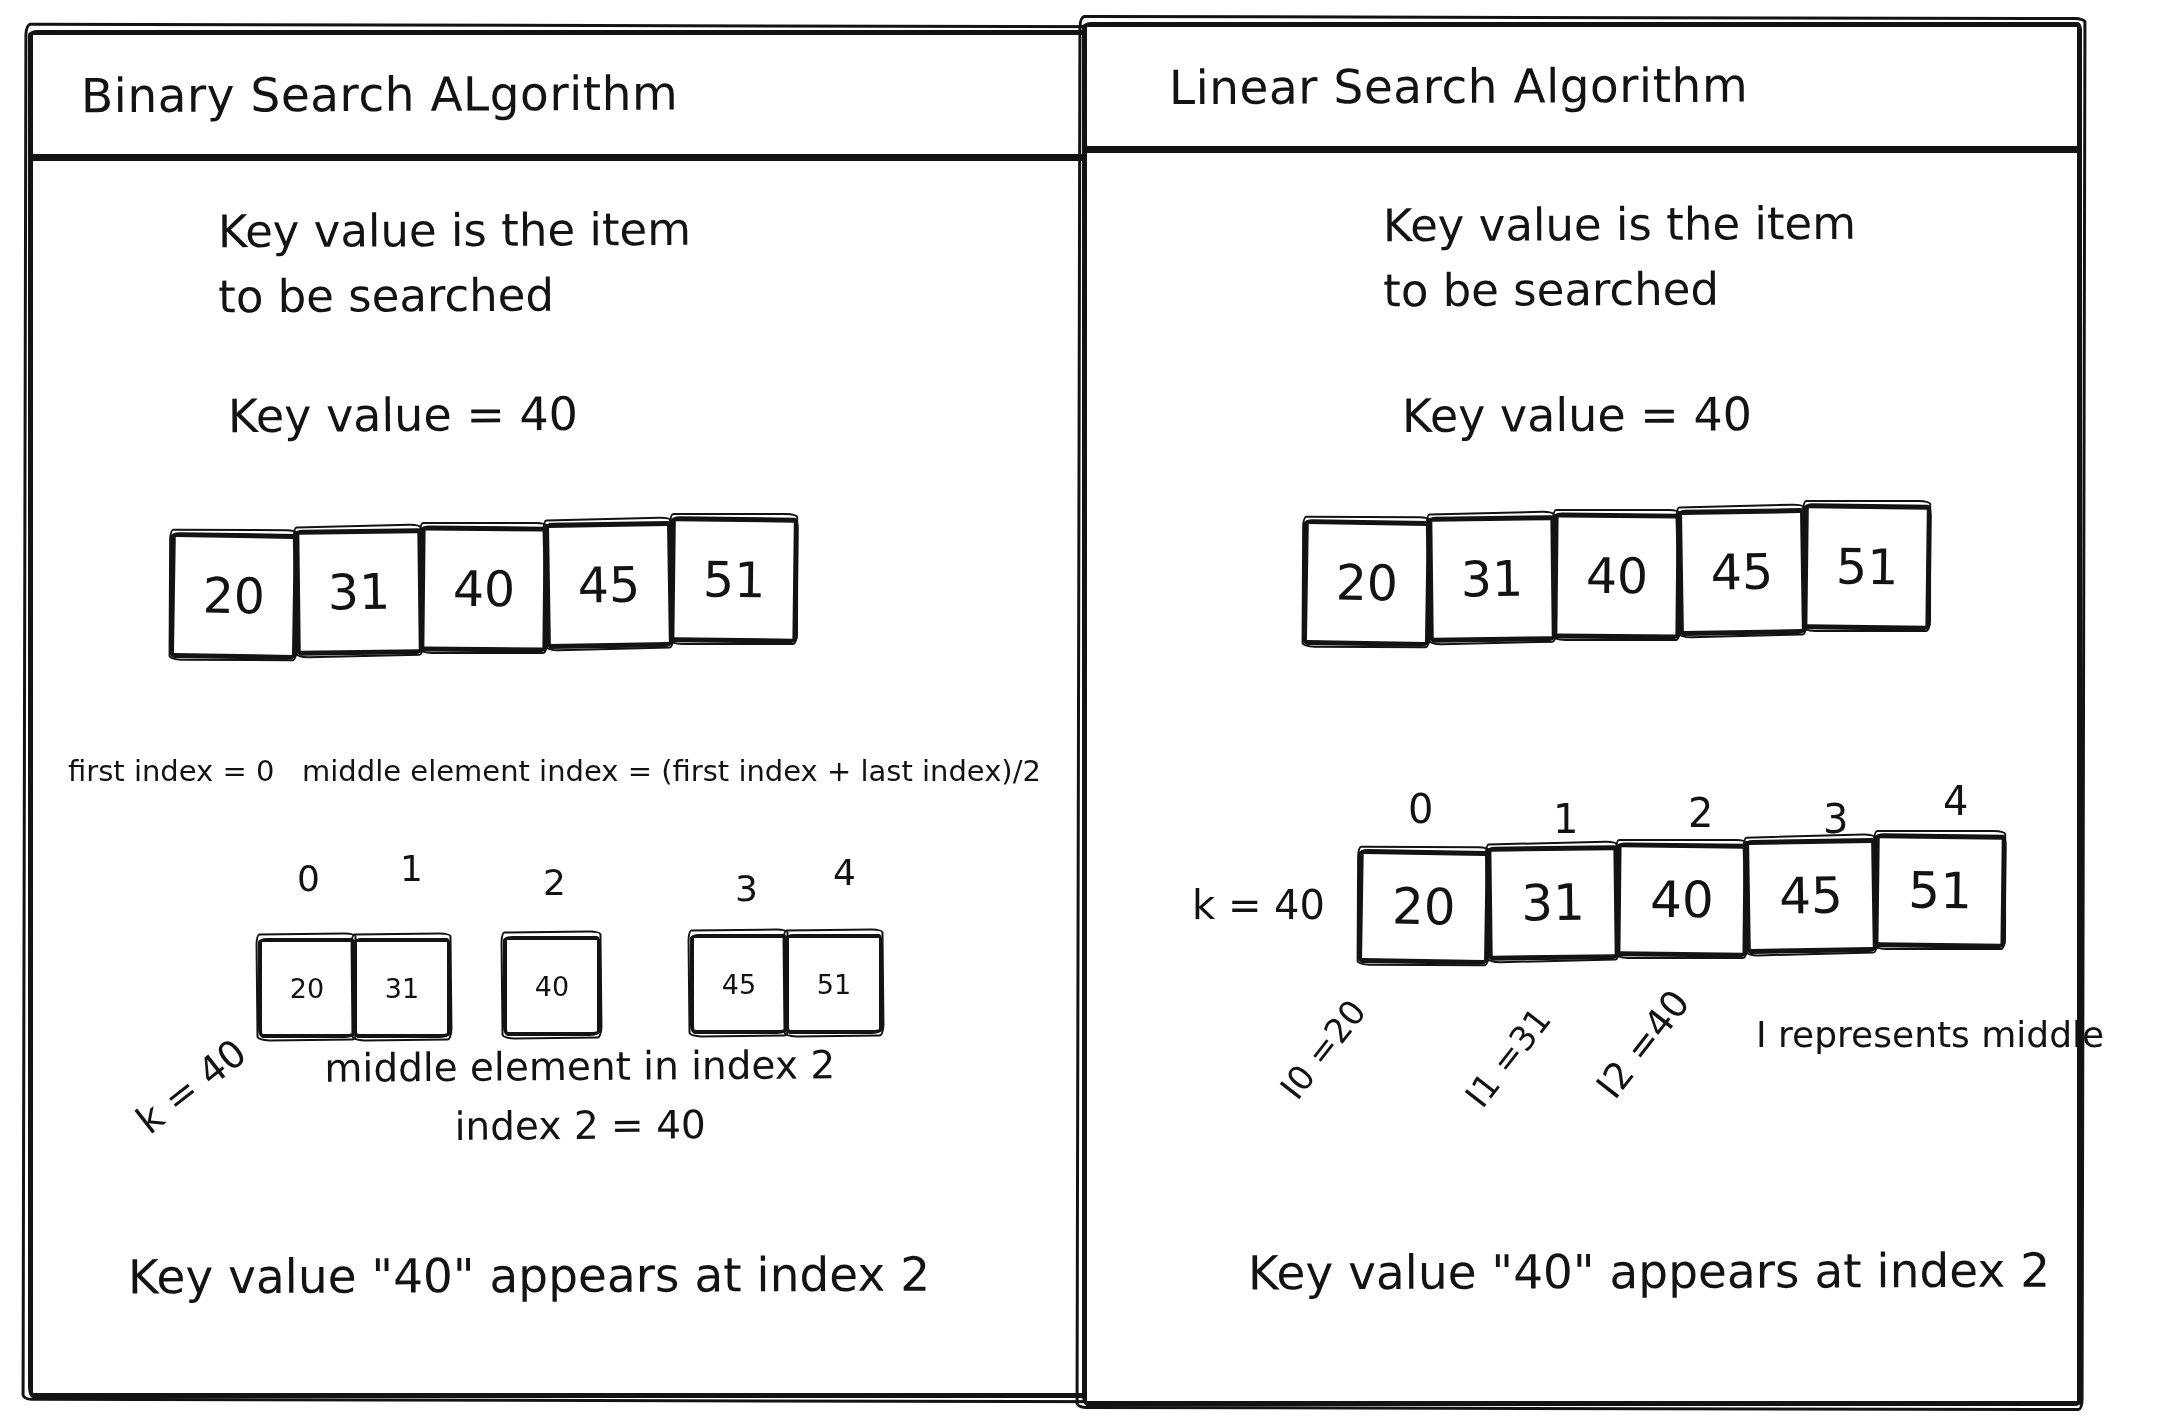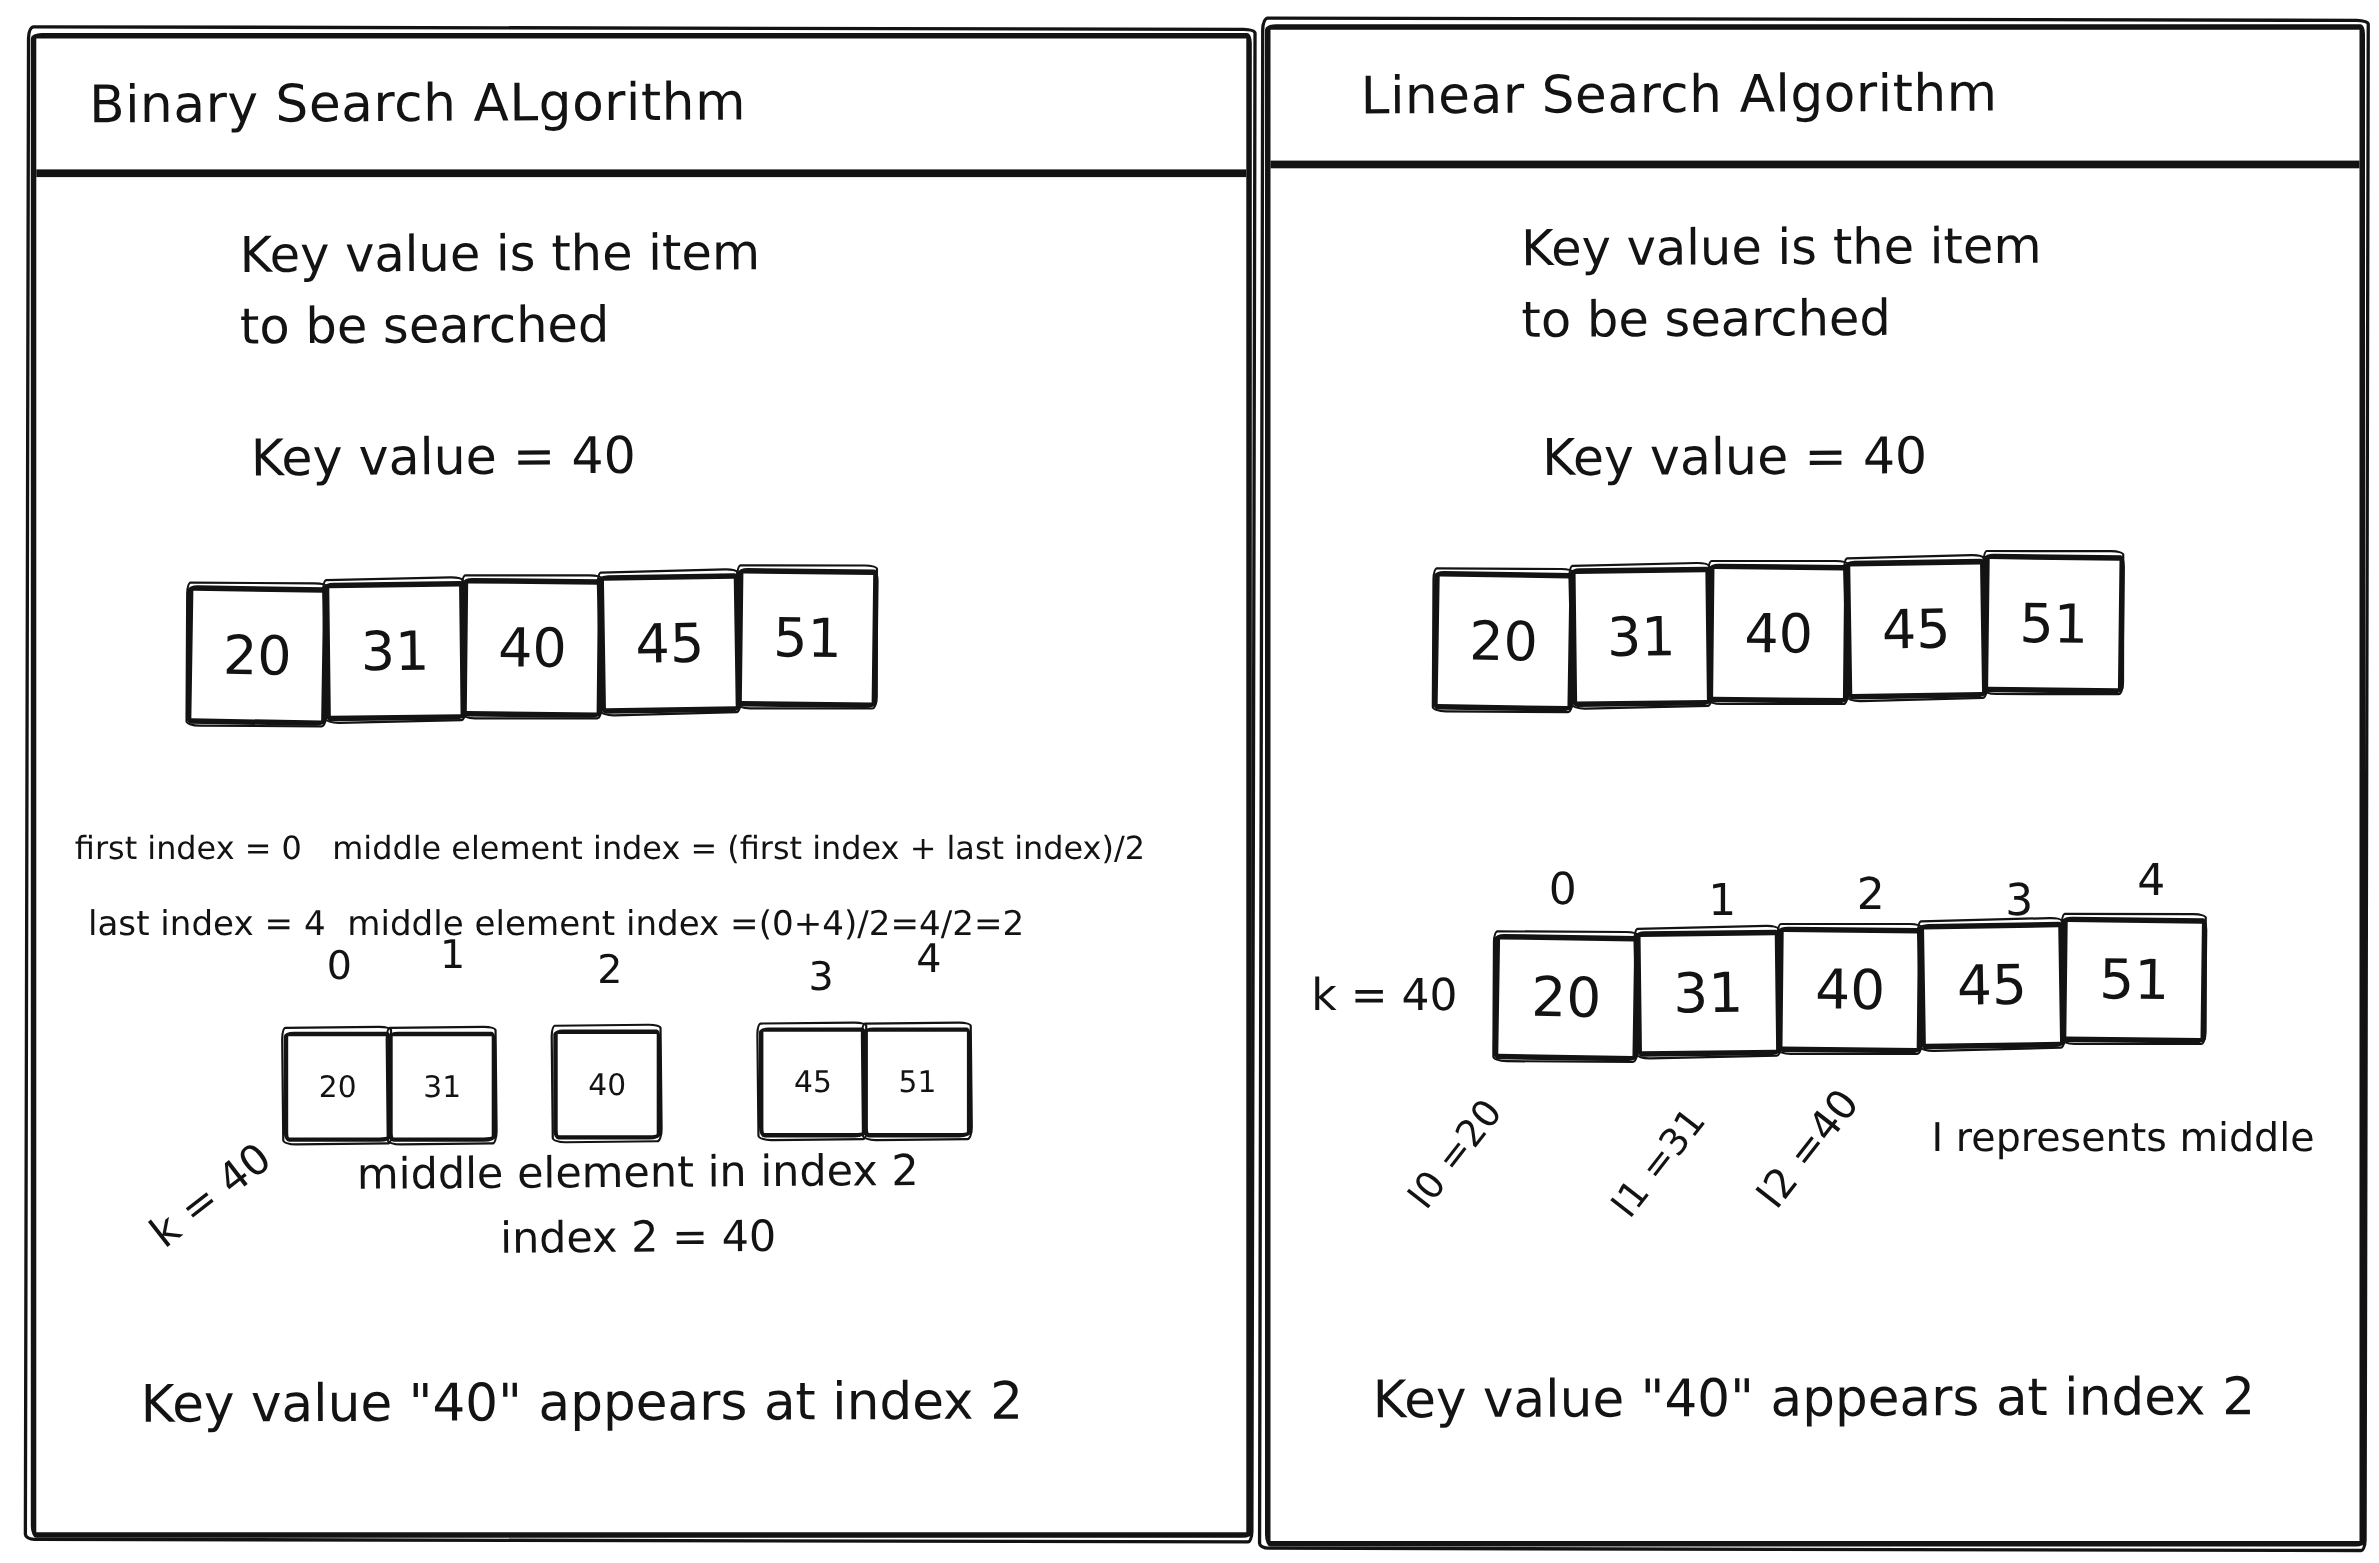--- a/index.html
+++ b/index.html
@@ -23,21 +23,21 @@
   .panel::after { 
     content: "";
     position: absolute;
     inset: -11px -8px -9px -10px;
     border: 3px solid var(--ink);
     border-radius: 6px 12px 5px 10px / 12px 5px 11px 6px;
     transform: rotate(0.12deg);
     pointer-events: none;
   }
   #panel-binary { left: 28px; top: 30px; width: 1110px; height: 1368px; }
-  #panel-linear { left: 1150px; top: 22px; width: 1000px; height: 1384px; }
+  #panel-linear { left: 1082px; top: 22px; width: 1000px; height: 1384px; }
   .titlebar {
     position: absolute;
     left: 0; right: 0; top: 0;
     height: 126px;
     border-bottom: 7px solid var(--ink);
     display: flex;
     align-items: center;
   }
   .title-text {
     font-size: 47px;
@@ -127,21 +127,20 @@
 
   <div class="array-row" style="left:170px; top:525px;">
     <div class="cell">20</div>
     <div class="cell">31</div>
     <div class="cell">40</div>
     <div class="cell">45</div>
     <div class="cell">51</div>
   </div>
 
   <div class="formula" style="left:68px; top:722px;">first index = 0   middle element index = (first index + last index)/2</div>
-  <div class="formula" style="left:80px; top:790px; font-size:31px;">last index = 4  middle element index =(0+4)/2=4/2=2</div>
 
   <div class="idx" style="left:297px; top:858px;">0</div>
   <div class="idx" style="left:400px; top:848px;">1</div>
   <div class="idx" style="left:543px; top:862px;">2</div>
   <div class="idx" style="left:735px; top:868px;">3</div>
   <div class="idx" style="left:833px; top:852px;">4</div>
 
   <div class="split-group" style="left:258px; top:938px;">
     <div class="cell small">20</div>
     <div class="cell small">31</div>

